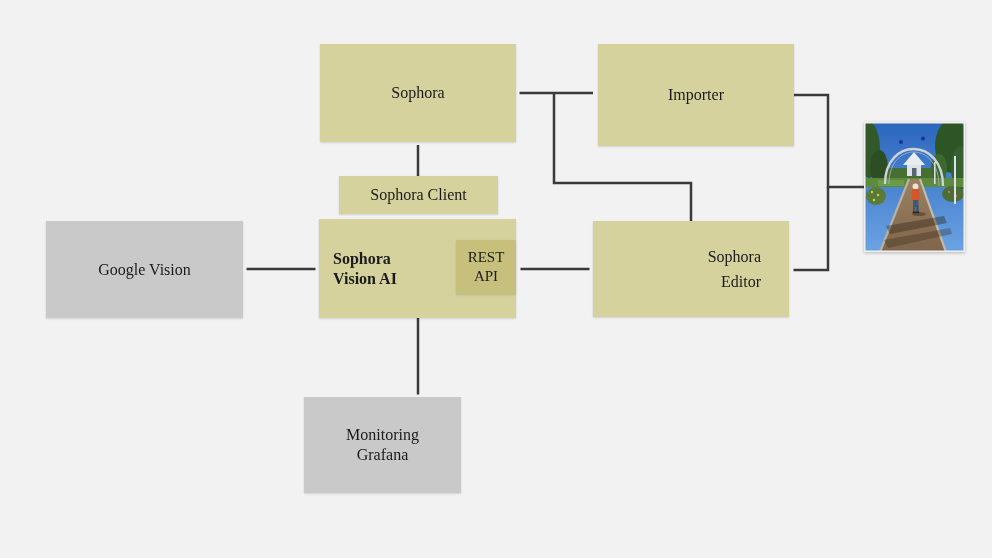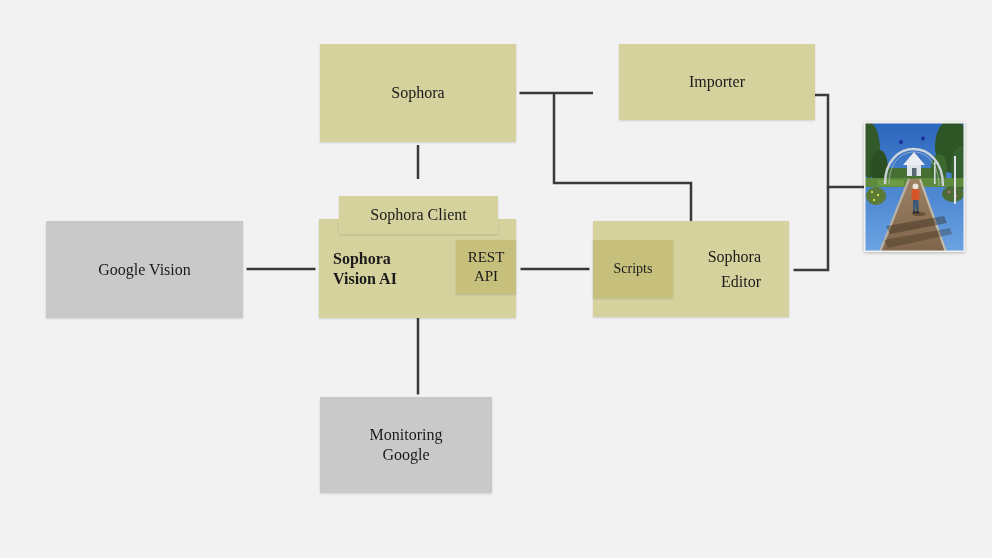--- a/index.html
+++ b/index.html
@@ -22,32 +22,32 @@
     position:absolute;display:flex;flex-direction:column;
     align-items:center;justify-content:center;text-align:center;
     font-size:16px;line-height:20px;
     box-shadow:0 1px 2px rgba(0,0,0,0.14);
   }
   .khaki{background:var(--box-khaki);}
   .khaki-dark{background:var(--box-khaki-dark);}
   .gray{background:var(--box-gray);}
 
   .primary-server{left:320px;top:44px;width:196px;height:98px;}
-  .importer{left:619px;top:44px;width:196px;height:76px;justify-content:center;}
-  .client{left:339px;top:196px;width:159px;height:38px;z-index:3;}
+  .importer{left:598px;top:44px;width:196px;height:102px;justify-content:center;}
+  .client{left:339px;top:176px;width:159px;height:38px;z-index:3;}
   .image-ai{left:319px;top:219px;width:197px;height:99px;z-index:2;
             align-items:flex-start;text-align:left;padding-left:14px;font-weight:700;}
   .rest-api{left:137px;top:21px;width:60px;height:54px;position:absolute;
             font-size:15px;line-height:19px;font-weight:400;z-index:4;}
   .google-vision{left:46px;top:221px;width:197px;height:97px;align-items:center;}
   .editor{left:593px;top:221px;width:196px;height:96px;align-items:flex-end;
           padding-right:28px;line-height:25px;}
   .scripts{left:0;top:19px;width:80px;height:58px;position:absolute;
            font-size:14px;z-index:4;}
-  .monitoring{left:320px;top:397px;width:172px;height:96px;}
+  .monitoring{left:304px;top:397px;width:157px;height:96px;}
 
   .photo{position:absolute;left:864px;top:122px;width:101px;height:130px;
          box-shadow:0 1px 3px rgba(0,0,0,0.25);}
 </style>
 </head>
 <body>
 
 <div class="canvas">
 
   <svg class="connectors">
@@ -87,28 +87,25 @@
     </div>
   </div>
 
   <div class="box gray google-vision">
     <div>Google Vision</div>
   </div>
 
   <div class="box khaki editor">
     <div>Sophora</div>
     <div>Editor</div>
-    <div class="box khaki-dark scripts">
-      <div>Scripts</div>
-    </div>
   </div>
 
   <div class="box gray monitoring">
     <div>Monitoring</div>
-    <div>Google</div>
+    <div>Grafana</div>
   </div>
 
   <svg class="photo" viewBox="0 0 101 130" role="img" aria-label="garden-path-photo">
     <defs>
       <linearGradient id="skyg" x1="0" y1="0" x2="0" y2="1">
         <stop offset="0" stop-color="#2a66bd"></stop>
           <stop offset="1" stop-color="#6ba3e2"></stop>
       </linearGradient>
       <linearGradient id="pathg" x1="0" y1="0" x2="0" y2="1">
         <stop offset="0" stop-color="#9c8163"></stop>

